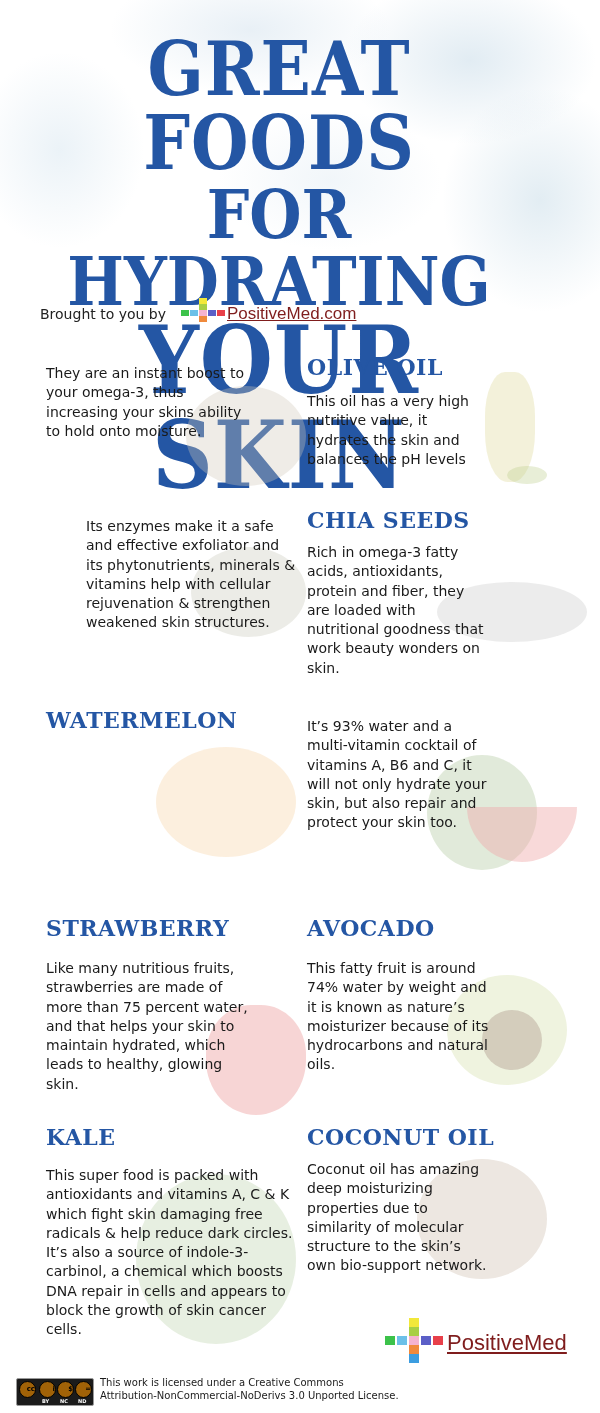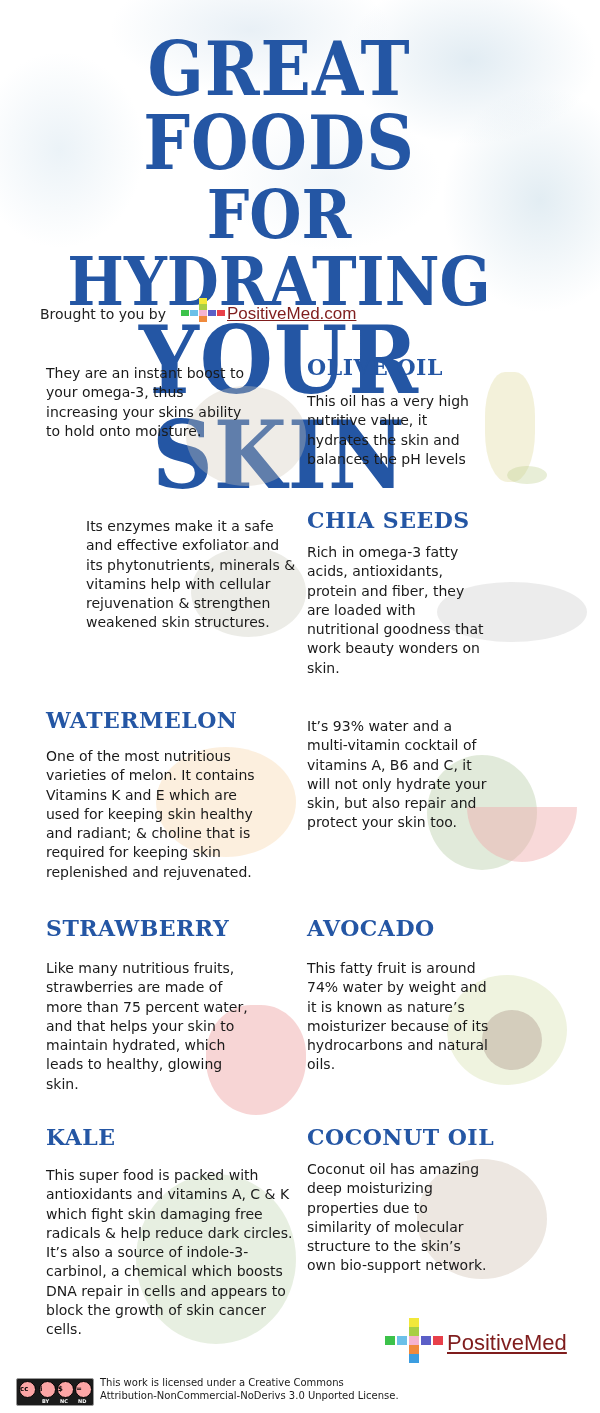--- a/index.html
+++ b/index.html
@@ -46,22 +46,22 @@
   }
   .ghost { position: absolute; border-radius: 50%; z-index: 1; }
 
   .license { position: absolute; left: 16px; top: 1378px; }
   .cc-badge {
     position: absolute; left: 0; top: 0; width: 76px; height: 26px;
     background: #1b1b1b; border-radius: 2px; border: 1px solid #999;
   }
   .cc-badge .c {
     position: absolute; top: 2px; width: 15px; height: 15px; border-radius: 50%;
-    background: #fca5a5; border: 1.5px solid #000; color: #000;
-    font-size: 7px; font-weight: bold; text-align: left; line-height: 15px;
+    background: #a16207; border: 1.5px solid #000; color: #000;
+    font-size: 7px; font-weight: bold; text-align: right; line-height: 15px;
   }
   .cc-badge .lbl { position: absolute; top: 19px; font-size: 5px; color: #fff; font-weight: bold; }
   .license-text {
     position: absolute; left: 84px; top: -2px; width: 400px;
     font-size: 10px; line-height: 13px; color: #1a1a1a;
   }
 </style>
 </head>
 <body>
 
@@ -108,21 +108,20 @@
 
 <div class="item" style="left:307px;top:507px;width:280px;">
   <div class="ghost" style="left:130px;top:75px;width:150px;height:60px;background:rgba(200,200,200,0.35);"></div>
   <h2>CHIA SEEDS</h2>
   <p style="margin-top:10px;width:180px;">Rich in omega-3 fatty acids, antioxidants, protein and fiber, they are loaded with nutritional goodness that work beauty wonders on skin.</p>
 </div>
 
 <div class="item" style="left:46px;top:707px;width:250px;">
   <div class="ghost" style="left:110px;top:40px;width:140px;height:110px;background:rgba(245,210,160,0.35);"></div>
   <h2>WATERMELON</h2>
-  <p style="margin-top:14px;width:225px;">One of the most nutritious varieties of melon. It contains Vitamins K and E which are used for keeping skin healthy and radiant; &amp; choline that is required for keeping skin replenished and rejuvenated.</p>
 </div>
 
 <div class="item" style="left:307px;top:707px;width:280px;">
   <div class="ghost" style="left:120px;top:48px;width:110px;height:115px;background:rgba(170,195,150,0.35);"></div>
   <div class="ghost" style="left:160px;top:100px;width:110px;height:55px;border-radius:0 0 60px 60px;background:rgba(240,170,170,0.45);"></div>
   <p style="margin-top:10px;width:185px;">It’s 93% water  and a multi-vitamin cocktail of vitamins A, B6 and C, it will not only hydrate your skin, but also repair and protect your skin too.</p>
 </div>
 
 <div class="item" style="left:46px;top:915px;width:250px;">
   <div class="ghost" style="left:160px;top:90px;width:100px;height:110px;border-radius:45% 45% 50% 50%;background:rgba(235,150,150,0.40);"></div>

